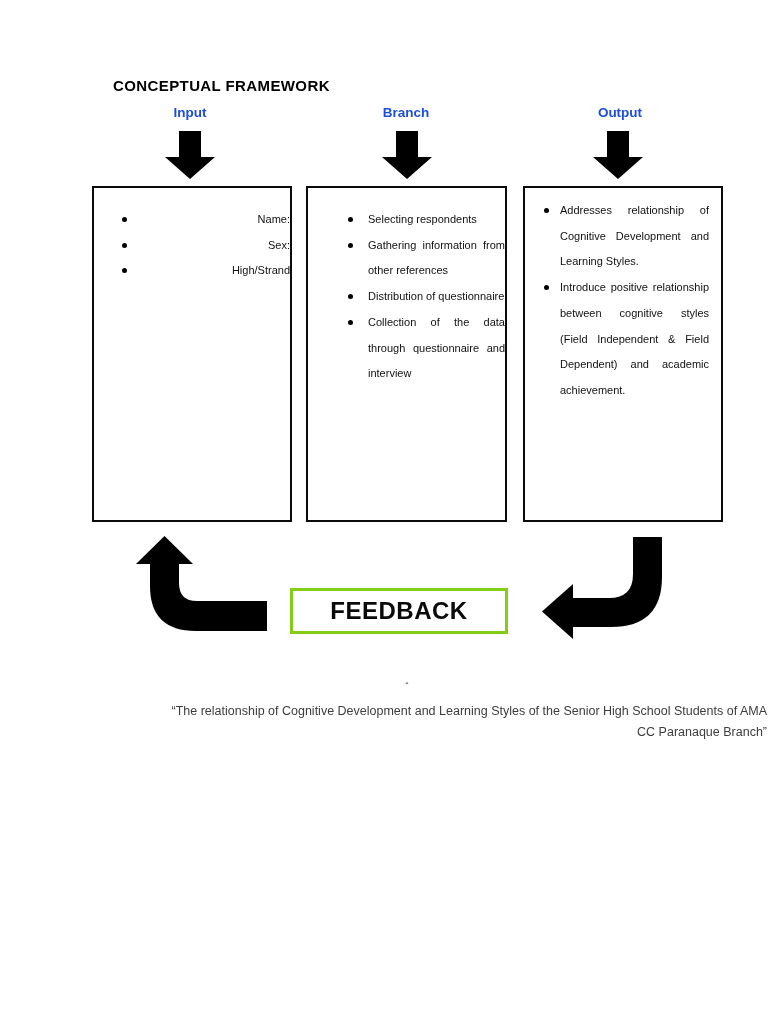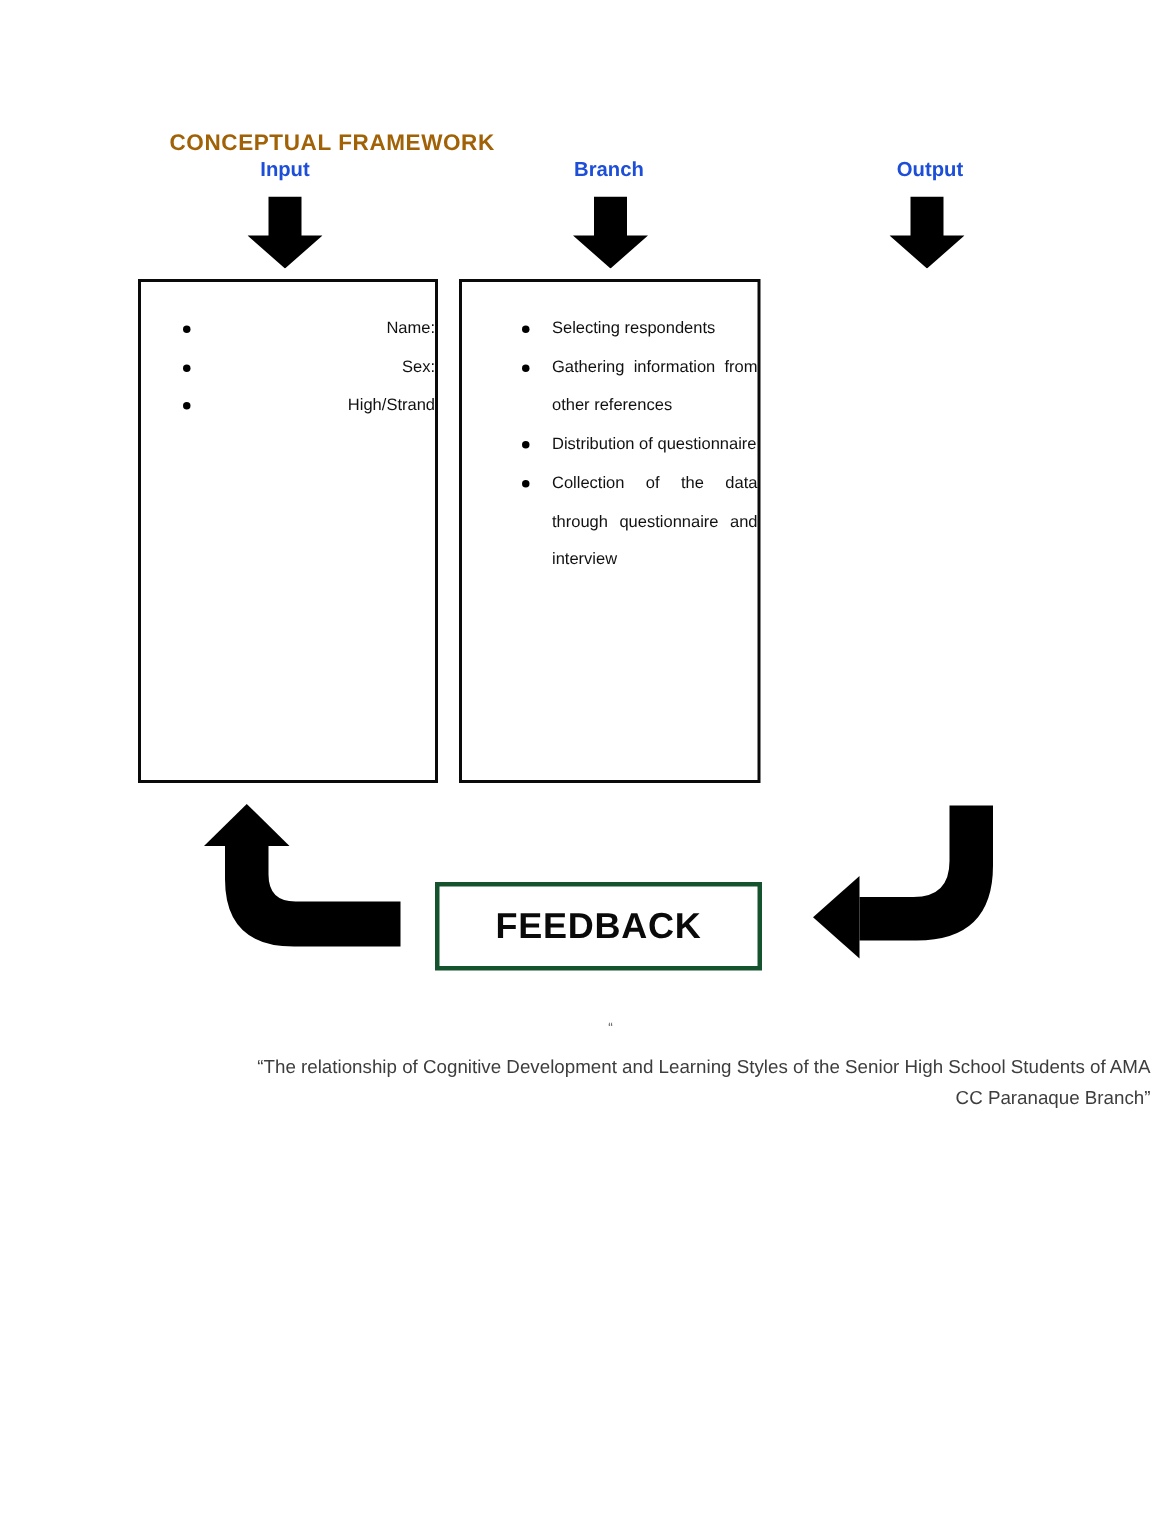--- a/index.html
+++ b/index.html
@@ -16,23 +16,22 @@
     color: #000000;
     overflow: hidden;
   }
   .title {
     position: absolute;
     left: 113px;
     top: 77px;
     font-size: 15px;
     font-weight: bold;
     letter-spacing: 0.4px;
-    color: #a16207;
+    color: #000000;
     white-space: nowrap;
-    margin-top: 10px;
   }
   .col-header {
     position: absolute;
     top: 105px;
     width: 120px;
     text-align: center;
     font-size: 13.5px;
     font-weight: bold;
     color: #1d4ed8;
     white-space: nowrap;
@@ -99,22 +98,22 @@
     top: 530px;
     width: 768px;
     height: 130px;
     pointer-events: none;
   }
   .feedback-box {
     position: absolute;
     left: 290px;
     top: 588px;
     width: 218px;
-    height: 59px;
-    border: 3px solid #14532d;
+    height: 46px;
+    border: 3px solid #84cc16;
     background: #ffffff;
     box-sizing: border-box;
     display: flex;
     align-items: center;
     justify-content: center;
   }
   .feedback-label {
     font-size: 24px;
     font-weight: bold;
     letter-spacing: 0.5px;
@@ -176,20 +175,26 @@
 
   <div class="ipo-box process">
     <ul>
       <li>Selecting respondents</li>
       <li>Gathering information from other references</li>
       <li>Distribution of questionnaire</li>
       <li>Collection of the data through questionnaire and interview</li>
     </ul>
   </div>
 
+  <div class="ipo-box output">
+    <ul>
+      <li>Addresses relationship of Cognitive Development and Learning Styles.</li>
+      <li>Introduce positive relationship between cognitive styles (Field Independent &amp; Field Dependent) and academic achievement.</li>
+    </ul>
+  </div>
 
   <svg class="return-arrows" viewBox="0 0 768 130">
 
     <g>
       <path d="M150,34 L150,56 Q150,101 196,101 L267,101 L267,71 L197,71 Q179,71 179,53 L179,34 Z" fill="#000000"></path>
       <path d="M136,34 L193,34 L164.5,6 Z" fill="#000000"></path>
     </g>
 
     <g>
       <path d="M633,7 L662,7 L662,47 Q662,97 611,97 L573,97 L573,68 L609,68 Q633,68 633,44 Z" fill="#000000"></path>

